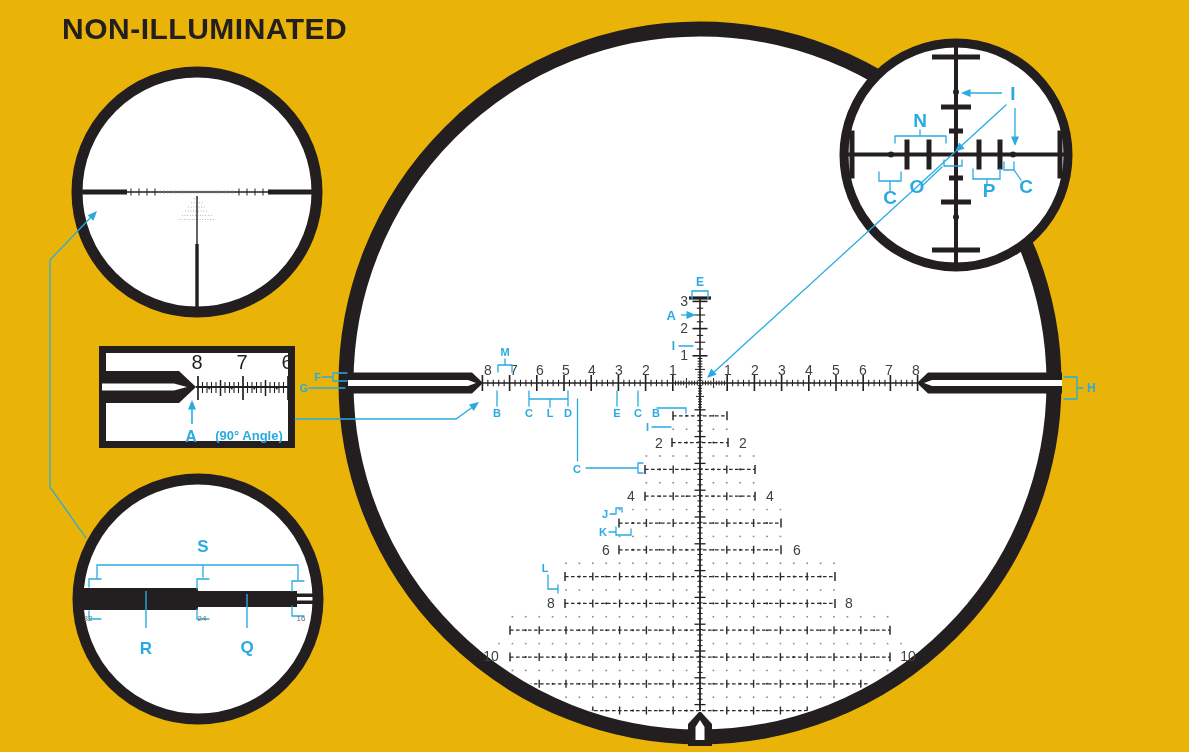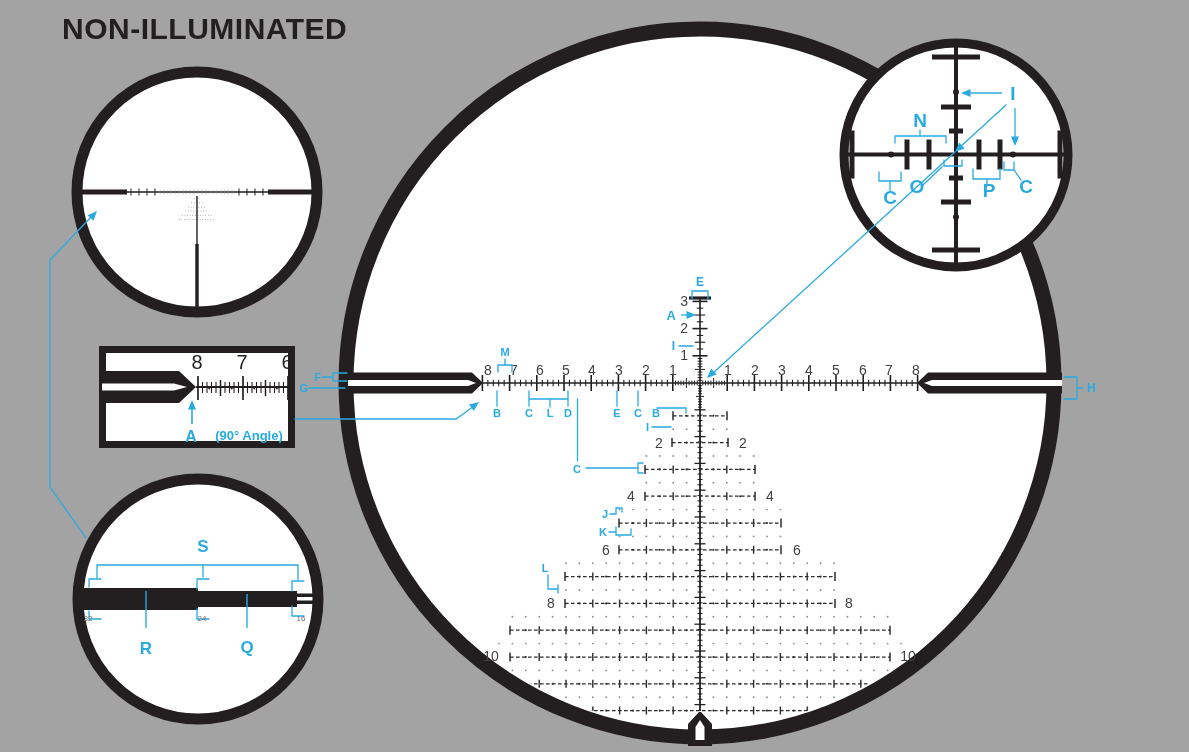--- a/index.html
+++ b/index.html
@@ -1,16 +1,16 @@
 <!DOCTYPE html>
 <html><head>
 <meta charset="utf-8">
 <style>
   html,body{margin:0;padding:0;background:#ffffff;}
-  .stage{position:relative;width:1189px;height:752px;overflow:hidden;background:#a3a3a3;
+  .stage{position:relative;width:1189px;height:752px;overflow:hidden;background:#eab308;
          font-family:"Liberation Sans",sans-serif;}
   .title{position:absolute;left:62px;top:12px;margin:0;font-size:30px;font-weight:800;
          color:#231f20;letter-spacing:.5px;font-family:"Liberation Sans",sans-serif;}
   svg text{font-family:"Liberation Sans",sans-serif;}
 </style>
 </head>
 <body>
 
 <div class="stage">
   <h1 class="title">NON-ILLUMINATED</h1>

